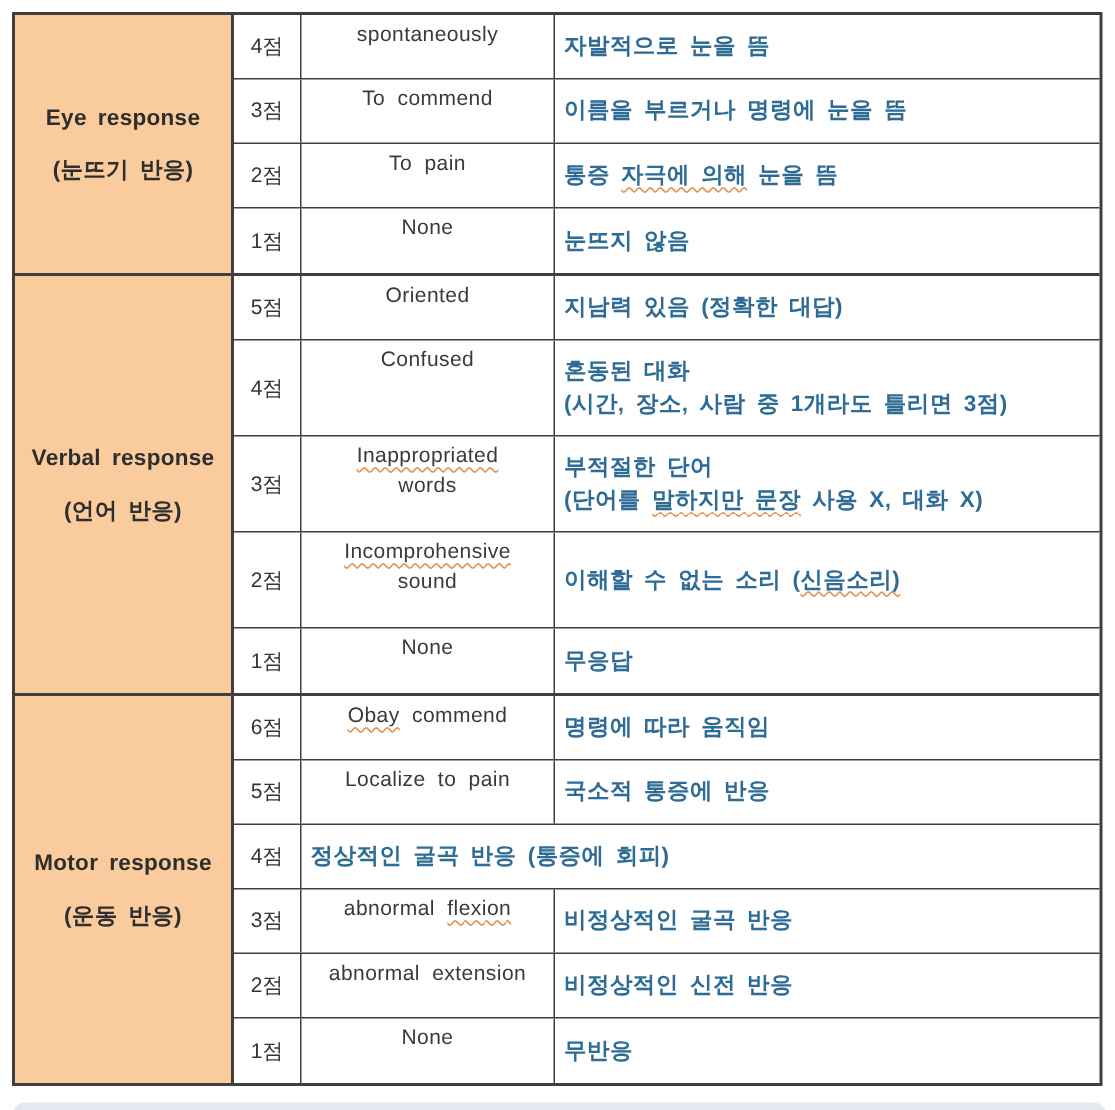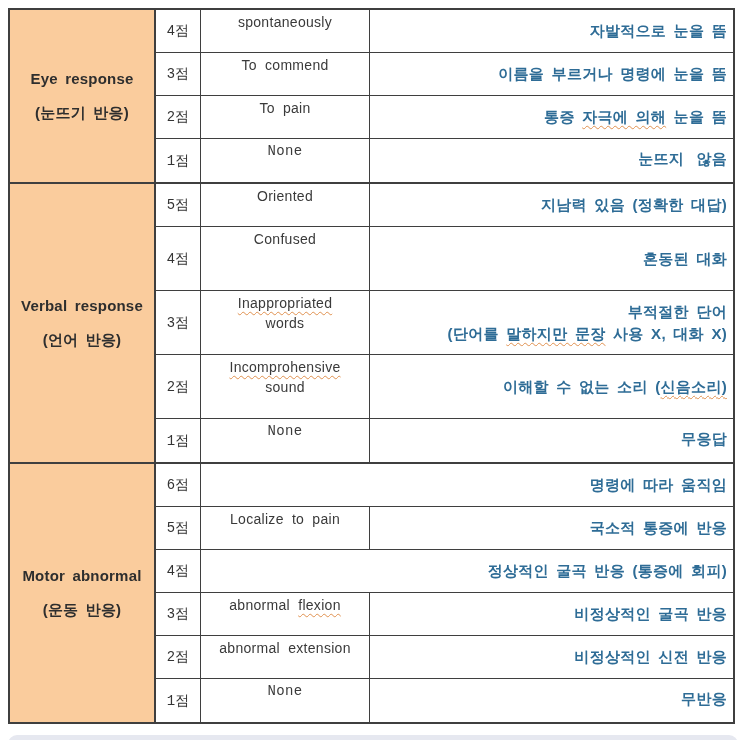--- a/index.html
+++ b/index.html
@@ -25,37 +25,37 @@
   .section:last-child{border-bottom:none;}
   .cat{
     flex:0 0 146px;width:146px;background:var(--cat-bg);
     border-right:2px solid var(--border);
     display:flex;flex-direction:column;justify-content:center;align-items:center;
     gap:17px;text-align:center;
     font-weight:bold;font-size:15px;color:#2e2e2e;word-spacing:3px;letter-spacing:0.2px;
   }
   .rows{flex:1;display:flex;flex-direction:column;}
   .row{display:flex;border-bottom:1px solid var(--border);}
-  .row:last-child{border-bottom:none;font-family:Liberation Mono, monospace;}
+  .row:last-child{border-bottom:none;}
   .row.h1{min-height:43px;}
   .row.h2{min-height:64px;}
   .score{
     flex:0 0 45px;border-right:1px solid var(--border);
     display:flex;align-items:center;justify-content:center;
     font-size:14px;color:var(--dark-text);
   }
   .en{
     flex:0 0 169px;border-right:1px solid var(--border);
     display:flex;flex-direction:column;align-items:center;justify-content:flex-start;
     font-size:14px;color:#3a3a3a;word-spacing:4px;letter-spacing:0.3px;
     text-align:center;line-height:1.4;padding:3px 4px;
   }
   .ko{
     flex:1;
-    display:flex;flex-direction:column;align-items:flex-end;justify-content:center;
+    display:flex;flex-direction:column;align-items:flex-start;justify-content:center;
     font-size:15px;font-weight:bold;color:var(--ko-color);
     word-spacing:3px;letter-spacing:0.3px;text-align:center;line-height:1.45;padding:3px 6px;
   }
   .sp{
     text-decoration-line:underline;
     text-decoration-style:wavy;
     text-decoration-color:var(--spell);
     text-decoration-thickness:1px;
     text-underline-offset:3px;
   }
@@ -128,20 +128,21 @@
               <div class="line"><span>지남력 있음 (정확한 대답)</span></div>
             </div>
           </div>
           <div class="row h2">
             <div class="score">4점</div>
             <div class="en">
               <div class="line"><span>Confused</span></div>
             </div>
             <div class="ko">
               <div class="line"><span>혼동된 대화</span></div>
+              <div class="line"><span>(시간, 장소, 사람 중 1개라도 틀리면 3점)</span></div>
             </div>
           </div>
           <div class="row h2">
             <div class="score">3점</div>
             <div class="en">
               <div class="line"><span class="sp">Inappropriated</span></div>
               <div class="line"><span>words</span></div>
             </div>
             <div class="ko">
               <div class="line"><span>부적절한 단어</span></div>
@@ -164,26 +165,29 @@
               <div class="line"><span>None</span></div>
             </div>
             <div class="ko">
               <div class="line"><span>무응답</span></div>
             </div>
           </div>
         </div>
       </div>
       <div class="section">
         <div class="cat">
-          <div class="cat-en">Motor abnormal</div>
+          <div class="cat-en">Motor response</div>
           <div class="cat-ko">(운동 반응)</div>
         </div>
         <div class="rows">
           <div class="row h1">
             <div class="score">6점</div>
+            <div class="en">
+              <div class="line"><span class="sp">Obay</span><span> commend</span></div>
+            </div>
             <div class="ko">
               <div class="line"><span>명령에 따라 움직임</span></div>
             </div>
           </div>
           <div class="row h1">
             <div class="score">5점</div>
             <div class="en">
               <div class="line"><span>Localize to pain</span></div>
             </div>
             <div class="ko">

